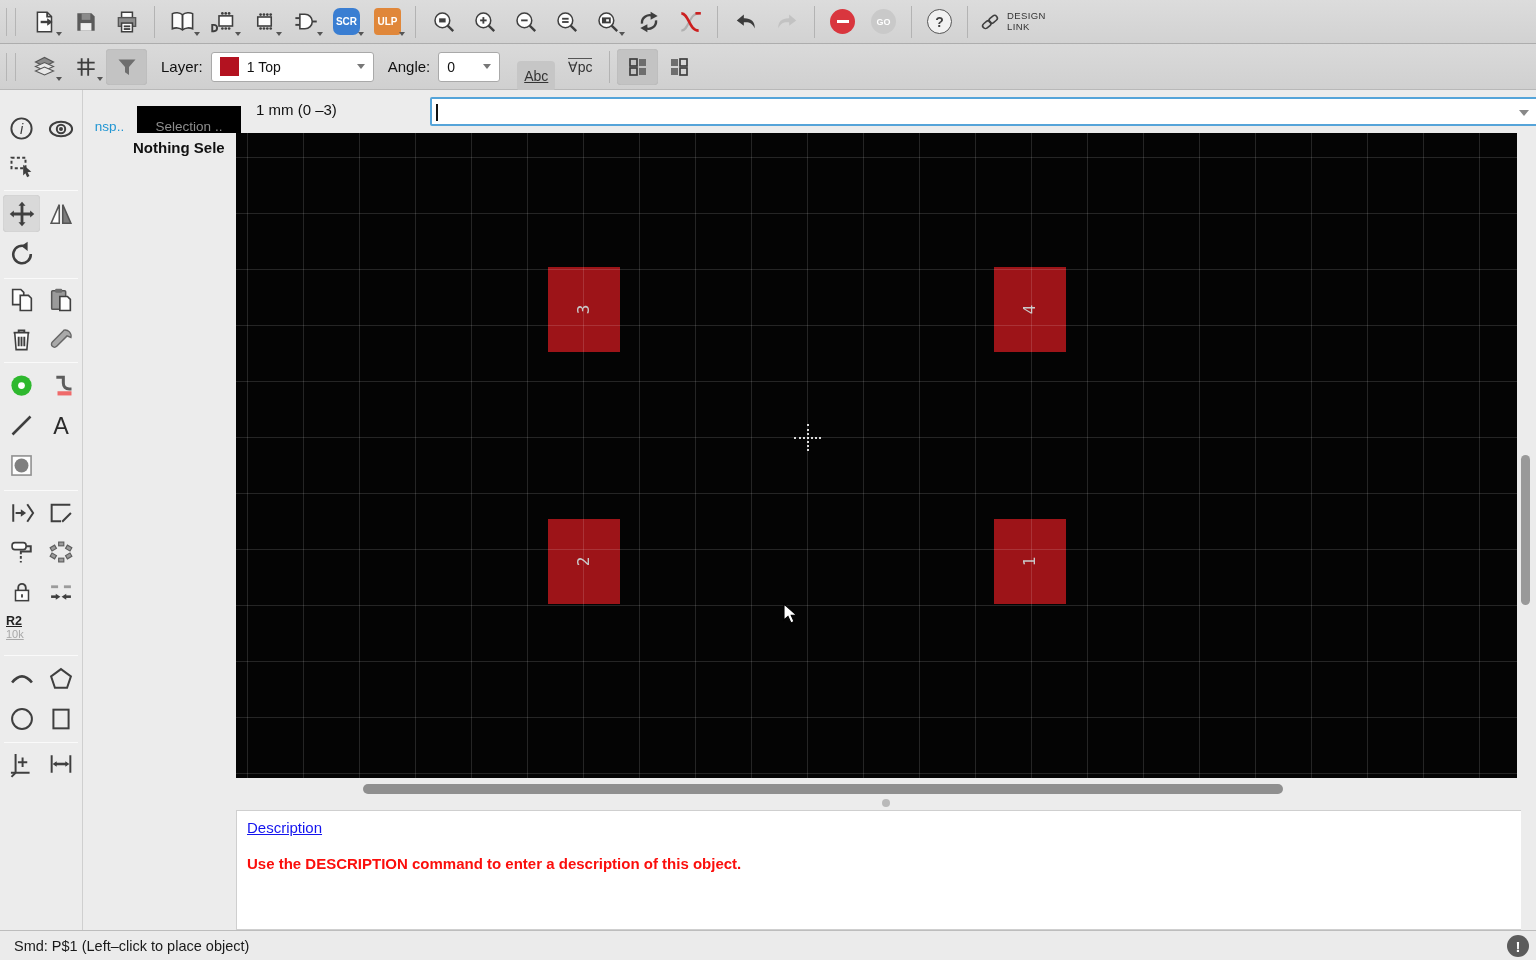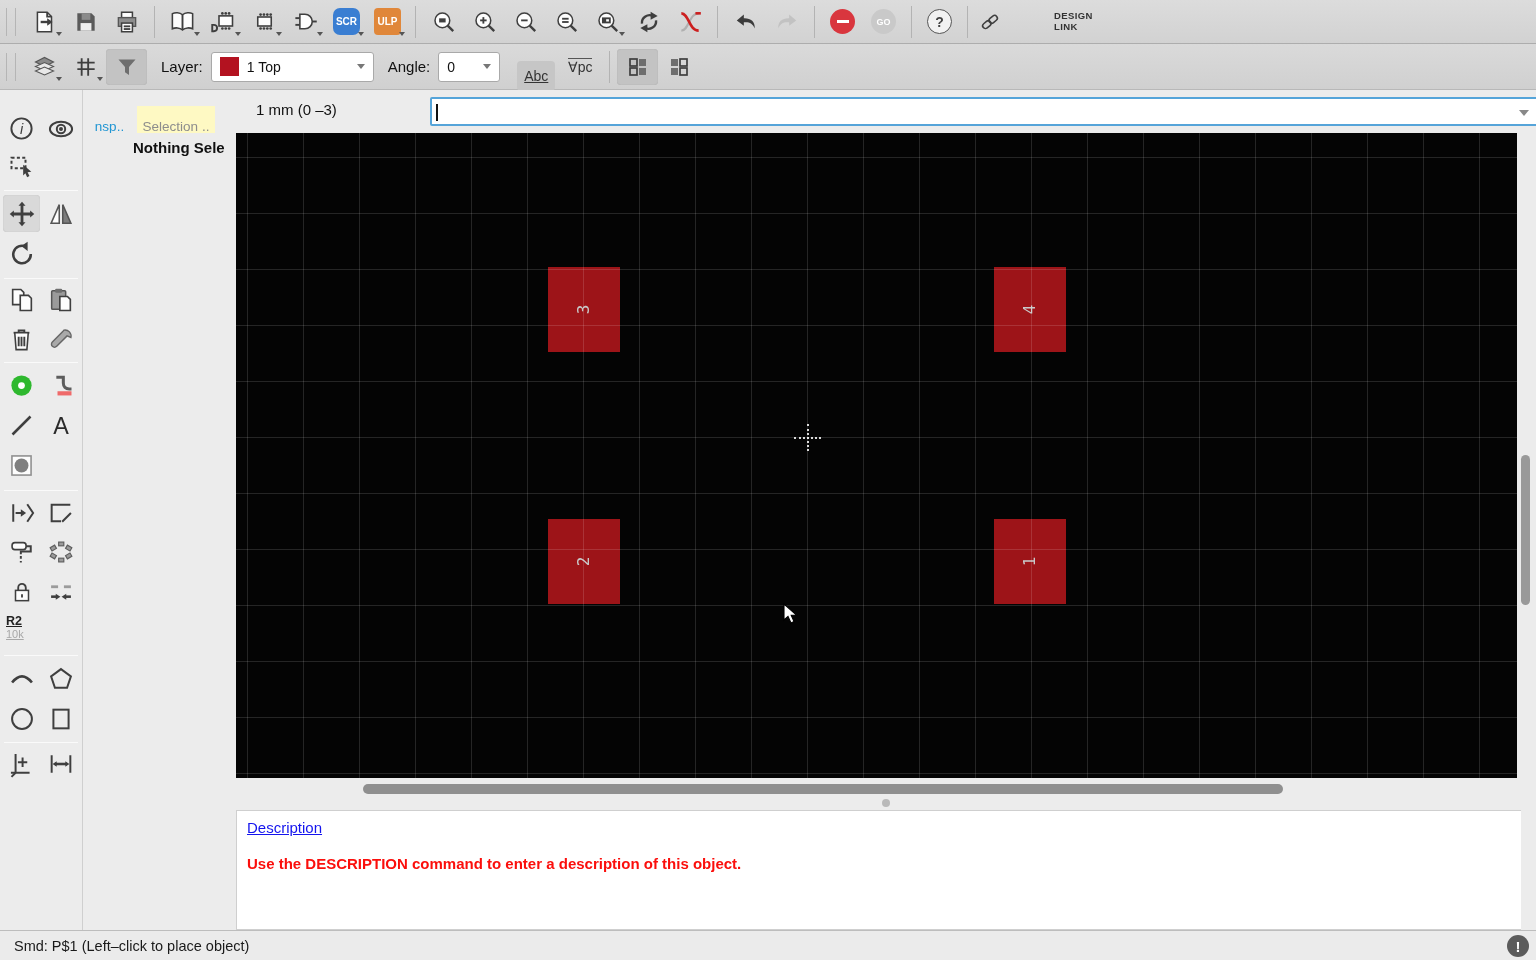--- a/index.html
+++ b/index.html
@@ -26,21 +26,21 @@
   .chip { width:27px; height:27px; border-radius:4px; color:#fff; font-weight:bold;
           font-size:10px; display:flex; align-items:center; justify-content:center; }
   .chip.scr { background:#3a7ed2;border-radius:7px; }
   .chip.ulp { background:#e0873a; }
   .roundbtn { width:25px; height:25px; border-radius:50%; display:flex; align-items:center;
               justify-content:center; font-weight:bold; }
   .stopbtn { background:#d9363e; } .stopbtn i { display:block; width:12px; height:3.5px; background:#fff; }
   .gobtn { background:#c9c9c9; color:#fff; font-size:9px; }
   .helpbtn { background:#f2f2f2; border:1.6px solid #555; color:#444; font-size:14px; }
   .dlink { display:flex; align-items:center; gap:6px; margin-left:4px; }
-  .dlink .txt { font-size:9.5px; font-weight:bold; color:#333; line-height:1.1; letter-spacing:.4px;margin-left:47px; }
+  .dlink .txt { font-size:9.5px; font-weight:normal; color:#333; line-height:1.1; letter-spacing:.4px; }
 
   .lab { font-size:15px; color:#111; margin:0 8px 0 14px;text-align:right; }
   .dd { background:#fff; border:1px solid #a9a9a9; border-radius:3px; height:30px;
         display:flex; align-items:center; padding:0 8px; font-size:14px; color:#111; position:relative; }
   .dd .ddar { margin-left:auto; width:0; height:0; border-left:4px solid transparent;
               border-right:4px solid transparent; border-top:5px solid #777; }
   .dd.layer { width:163px; gap:8px; }
   .dd.angle { width:62px; }
   .swatch { width:19px; height:19px; background:#b31220; flex:0 0 auto; }
   .textbtn { height:30px; min-width:38px; padding:0 6px; display:flex; align-items:center;
@@ -60,21 +60,21 @@
   .namebtn { position:absolute; left:6px; width:40px; text-align:left; }
   .namebtn .nm { font-size:12.5px; font-weight:bold; color:#222; text-decoration:underline; display:block; }
   .namebtn .vl { font-size:11px; color:#a8a8a8; display:block;text-decoration:underline; }
 
   
   .tabsbar { position:absolute; left:83px; top:90px; width:153px; height:43px; background:#ececec;margin-top:16px; }
   .tab { position:absolute; top:0; height:40px; display:flex; align-items:center;
          justify-content:center; font-size:13.5px; overflow:hidden; }
   .tab1 { left:2px; width:49px; color:#2196d3; }
   .tab1::after { content:""; position:absolute; left:0; bottom:0; width:100%; height:3px; background:#2e9fd8; }
-  .tab2 { left:54px; width:78px; background:#fef9c3; color:#8d8d8d; }
+  .tab2 { left:54px; width:104px; background:#000000; color:#8d8d8d; }
   .leftpanel { position:absolute; left:83px; top:133px; width:153px; height:797px;
                background:#ececec; overflow:hidden; }
   .nothing { position:absolute; left:50px; top:6px; width:110px; font-size:15px;
              font-weight:bold; color:#111; white-space:nowrap; }
 
   
   .band { position:absolute; left:244px; top:90px; width:1300px; height:43px; background:#ececec; }
   .gridreadout { position:absolute; left:12px; top:11px; font-size:15px; color:#111; }
   .cmdinput { position:absolute; left:186px; top:7px; width:1109px; height:29px; background:#fff;
               border:2px solid #55a4d9; border-radius:2px; }

